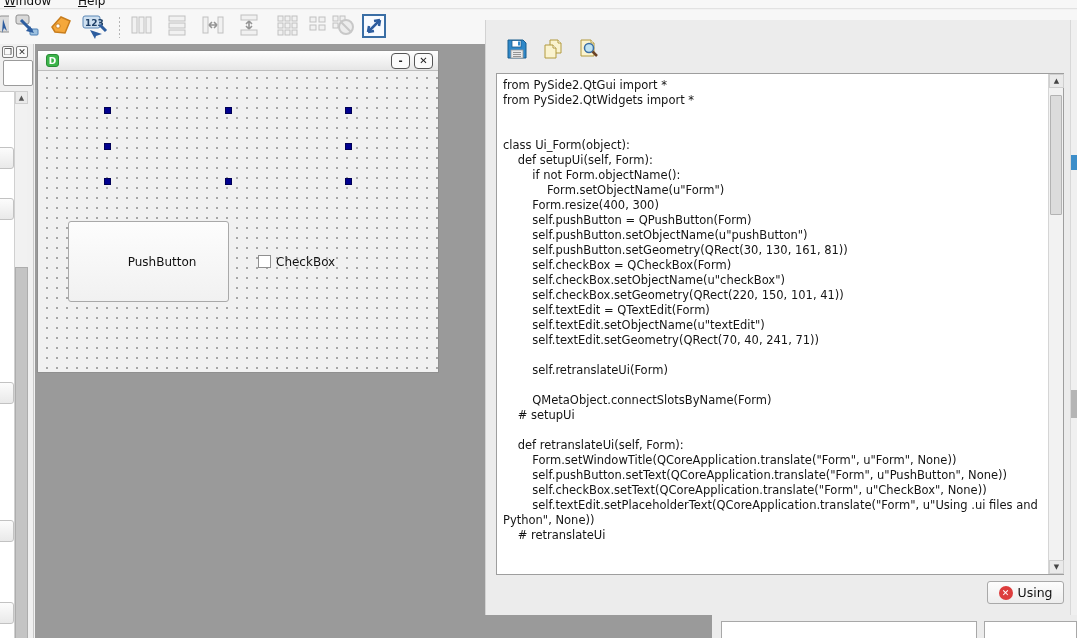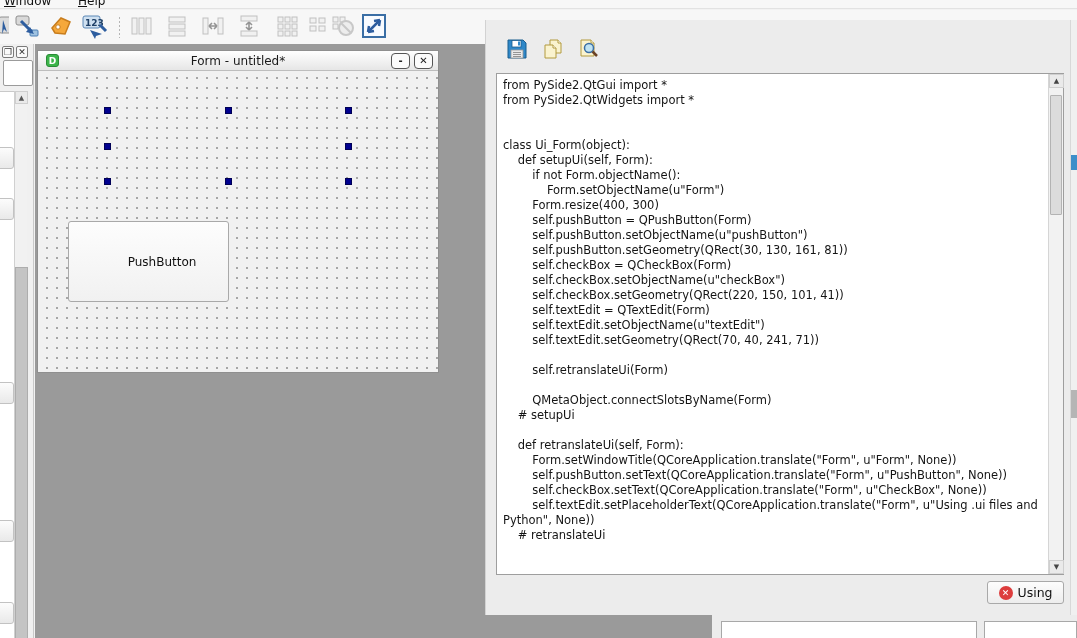--- a/index.html
+++ b/index.html
@@ -7,21 +7,21 @@
   body { font-family:"DejaVu Sans","Liberation Sans",sans-serif; background:#f2f2f2; position:relative; }
   .abs { position:absolute; }
 
   
   #menubar { left:0; top:0; width:1077px; height:9px; background:#f7f7f7; overflow:hidden; border-bottom:1px solid #e2e2e2; }
   #menubar .mitem { position:absolute; top:-6px; font-size:12px; color:#111; }
   #menubar .mitem u { text-decoration:underline; }
 
   
   #toolbar { left:0; top:10px; width:1077px; height:34px; background:#f7f7f7; }
-  .tbtn { position:absolute; top:3px; width:26px; height:26px; display:flex; align-items:center; justify-content:center; }
+  .tbtn { position:absolute; top:3px; width:26px; height:26px; display:flex; justify-content:center; }
   .tbtn.disabled { opacity:.5; filter:grayscale(60%); }
   .tsep { position:absolute; top:6px; width:3px; height:22px;
           background-image:radial-gradient(#b5b5b5 1px, transparent 1px); background-size:3px 4px; }
 
   
   #left-dock { left:0; top:44px; width:34px; height:594px; background:#f0f0f0; border-right:1px solid #c9c9c9; overflow:hidden; }
   .dockbtn { position:absolute; top:2px; width:12px; height:12px; border:1px solid #7a7a7a; border-radius:2px;
              background:#fafafa; font-size:9px; line-height:10px; text-align:center; color:#333; }
   #dock-search { position:absolute; left:3px; top:16px; width:30px; height:26px; border:1px solid #9b9b9b; border-radius:2px; background:#fff; }
   #dock-list { position:absolute; left:0; top:47px; width:14px; height:547px; background:#fff; border-top:1px solid #c9c9c9; }
@@ -222,41 +222,44 @@
     <div class="scroll-arrow">▲</div>
     <div id="dock-thumb"></div>
   </div>
 </div>
 
 <div class="abs mdi" style="left:35px; top:44px; width:450px; height:594px;"></div>
 <div class="abs mdi" style="left:485px; top:615px; width:227px; height:23px;"></div>
 
 <div id="form-window" class="abs">
   <div id="form-titlebar">
-    <span id="form-title">Form - untitled*</span>
     <span id="form-doc-icon">D</span>
     <span class="win-btn" style="right:28px">-</span>
     <span class="win-btn" style="right:5px">✕</span>
   </div>
   <div id="form-canvas">
 
 
     <div class="handle" style="left:66px;  top:36px"></div>
     <div class="handle" style="left:187px; top:36px"></div>
     <div class="handle" style="left:307px; top:36px"></div>
     <div class="handle" style="left:66px;  top:72px"></div>
     <div class="handle" style="left:307px; top:72px"></div>
     <div class="handle" style="left:66px;  top:107px"></div>
     <div class="handle" style="left:187px; top:107px"></div>
     <div class="handle" style="left:307px; top:107px"></div>
 
     <div id="w-pushbutton">
       <span>PushButton</span>
     </div>
 
+    <div id="w-checkbox">
+      <span class="box"></span>
+      <span class="lbl">CheckBox</span>
+    </div>
   </div>
 </div>
 
 <div id="bottom-strip" class="abs">
   <div class="res-panel" style="left:9px; width:256px;">
     <span id="res-label">&lt;resource root&gt;</span>
   </div>
   <div class="res-panel" style="left:272px; width:93px;"></div>
 </div>
 

